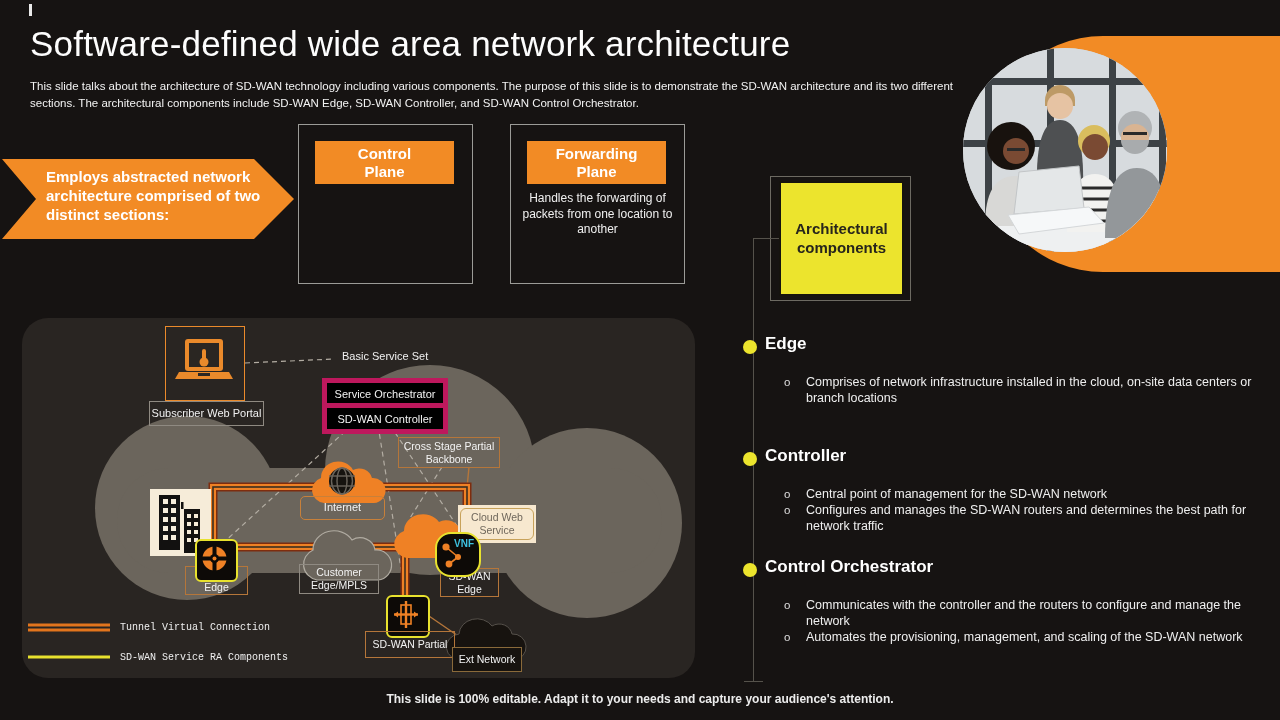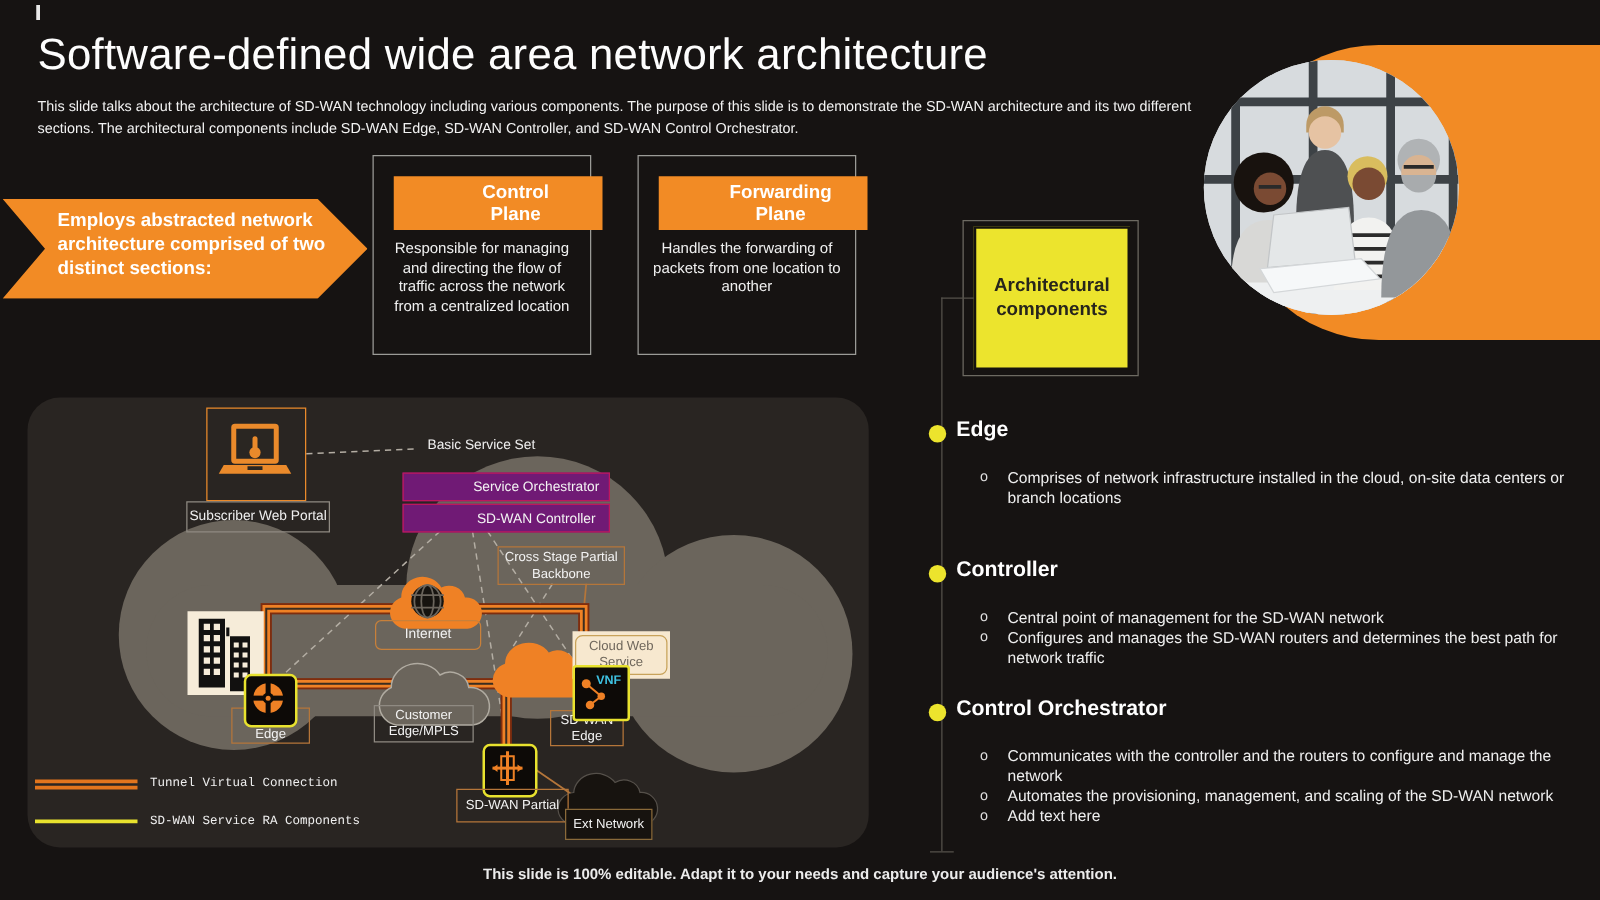--- a/index.html
+++ b/index.html
@@ -22,21 +22,21 @@
   }
   .arrow-text{padding:9px 28px 0 44px;font-weight:bold;font-size:15px;line-height:1.25;color:#fff;}
 
   
   .plane-card{border:1px solid #9b9b97;width:173px;height:158px;background:transparent;}
   .plane-card.c1{left:298px;top:124px;}
   .plane-card.c2{left:510px;top:124px;}
   .plane-head{
     position:absolute;left:16px;top:16px;width:139px;height:43px;background:#f28b25;
     display:flex;align-items:center;justify-content:center;text-align:center;
-    font-weight:bold;font-size:15px;line-height:1.15;color:#fff;padding-left:28px;
+    font-weight:bold;font-size:15px;line-height:1.15;color:#fff;
   }
   .plane-head span{display:inline-block;max-width:92px;}
   .plane-body{
     position:absolute;left:8px;top:66px;width:157px;text-align:center;
     font-size:12px;line-height:1.3;color:#f0f0f0;
   }
 
   
   .arch-outer{left:770px;top:176px;width:139px;height:123px;border:1px solid #6d6a62;}
   .arch-box{
@@ -61,22 +61,22 @@
   .photo-circle{left:963px;top:48px;width:204px;height:204px;border-radius:50%;overflow:hidden;background:#d2d6d8;}
 
   
   .panel{left:22px;top:318px;width:673px;height:360px;background:#292522;border-radius:26px;}
   .panel .abs{position:absolute;}
   .dlabel{
     border:1px solid #b5763a;color:#f3f3f3;text-align:center;font-size:10.5px;line-height:1.2;
     display:flex;align-items:center;justify-content:center;background:transparent;
   }
   .dlabel.gray{border-color:#8f8a82;}
-  .dbox{background:#701a75;border:1px solid #be185d;color:#f3f3f3;font-size:11px;
-    display:flex;align-items:center;justify-content:center;text-align:center;padding-left:48px;}
+  .dbox{background:#000000;border:5px solid #be185d;color:#f3f3f3;font-size:11px;
+    display:flex;align-items:center;justify-content:center;text-align:center;}
   .icon-sq{background:#0d0a07;border:2px solid #e8e22e;border-radius:6px;}
   .legend-text{font-size:10px;color:#efefef;white-space:nowrap;font-family:Liberation Mono, monospace;}
   .small-label{font-size:11px;color:#f0f0f0;white-space:nowrap;}
 
   .cws{background:#f7e8cf;display:flex;align-items:center;justify-content:center;}
   .cws-inner{border:1px solid #c8a25a;border-radius:6px;padding:2px 5px;font-size:10.5px;line-height:1.2;
     color:#6f675c;text-align:center;max-width:62px;}
 
   
   .footer{left:0;top:692px;width:1280px;text-align:center;font-size:12px;font-weight:bold;color:#ececec;}
@@ -89,21 +89,20 @@
 <div class="abs desc">This slide talks about the architecture of SD-WAN technology including various components. The purpose of this slide is to demonstrate the SD-WAN architecture and its two different sections. The architectural components include SD-WAN Edge, SD-WAN Controller, and SD-WAN Control Orchestrator.</div>
 
 <div class="abs arrow">
   <div class="arrow-text">Employs abstracted network architecture comprised of two distinct sections:</div>
 </div>
 
 <div class="abs plane-card c1">
   <div class="plane-head">
       <span>Control Plane</span>
     </div>
-  <div class="plane-body">Responsible for managing and directing the flow of traffic across the network from a centralized location</div>
 </div>
 <div class="abs plane-card c2">
   <div class="plane-head">
       <span>Forwarding Plane</span>
     </div>
   <div class="plane-body">Handles the forwarding of packets from one location to another</div>
 </div>
 
 <div class="abs arch-outer"></div>
 <div class="abs arch-box">
@@ -124,21 +123,20 @@
 <ul class="abs sec-list" style="top:470px;">
   <li>Central point of management for the SD-WAN network</li>
   <li>Configures and manages the SD-WAN routers and determines the best path for network traffic</li>
 </ul>
 
 <div class="abs dot" style="top:563px;"></div>
 <div class="abs sec-head" style="top:557px;">Control Orchestrator</div>
 <ul class="abs sec-list" style="top:581px;">
   <li>Communicates with the controller and the routers to configure and manage the network</li>
   <li>Automates the provisioning,  management, and scaling of the SD-WAN network</li>
-  <li>Add text here</li>
 </ul>
 
 <div class="abs photo-orange"></div>
 <div class="abs photo-circle">
   <svg width="204" height="204" viewBox="0 0 204 204">
     <rect x="0" y="0" width="204" height="204" fill="#d7dbde"></rect>
 
     <rect x="0" y="30" width="204" height="7" fill="#3d4246"></rect>
     <rect x="0" y="92" width="204" height="7" fill="#3d4246"></rect>
     <rect x="22" y="0" width="7" height="204" fill="#3d4246"></rect>
@@ -298,21 +296,21 @@
     <svg width="35" height="35" viewBox="0 0 35 35">
       <circle cx="17.5" cy="17.5" r="12" fill="#ef8125"></circle>
       <rect x="15.5" y="3" width="4" height="29" fill="#0d0a07"></rect>
       <rect x="3" y="15.5" width="29" height="4" fill="#0d0a07"></rect>
       <circle cx="17.5" cy="17.5" r="4.5" fill="#0d0a07"></circle>
       <circle cx="17.5" cy="17.5" r="2" fill="#ef8125"></circle>
     </svg>
   </div>
 
   <div class="abs dlabel" style="left:418px;top:250px;width:57px;height:27px;">SD-WAN Edge</div>
-  <div class="abs icon-sq" style="left:436px;top:214px;width:42px;height:41px;border-radius:3px;">
+  <div class="abs icon-sq" style="left:413px;top:214px;width:42px;height:41px;border-radius:16px;">
     <svg width="38" height="37" viewBox="0 0 38 37">
       <text x="17" y="13" font-size="10" font-weight="bold" fill="#3ec1e0" font-family="Liberation Sans, sans-serif">VNF</text>
       <g stroke="#ef8125" stroke-width="1.6">
         <path d="M9,13 L21,23"></path>
           <path d="M21,23 L12,30"></path>
       </g>
       <circle cx="9" cy="13" r="3.6" fill="#ef8125"></circle>
       <circle cx="21" cy="23" r="3" fill="#ef8125"></circle>
       <circle cx="12" cy="30" r="3.4" fill="#ef8125"></circle>
     </svg>

